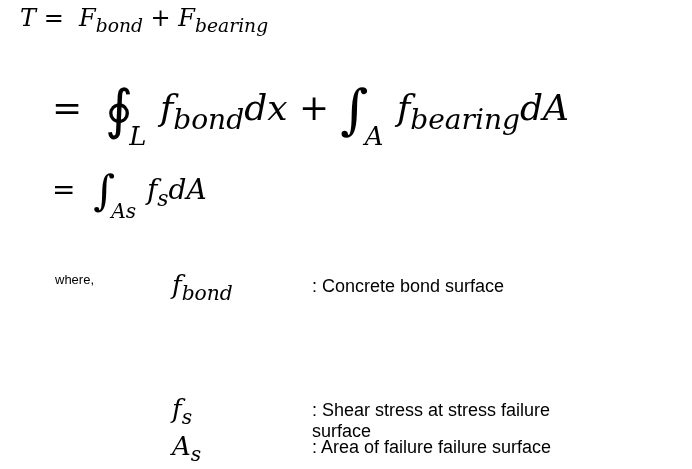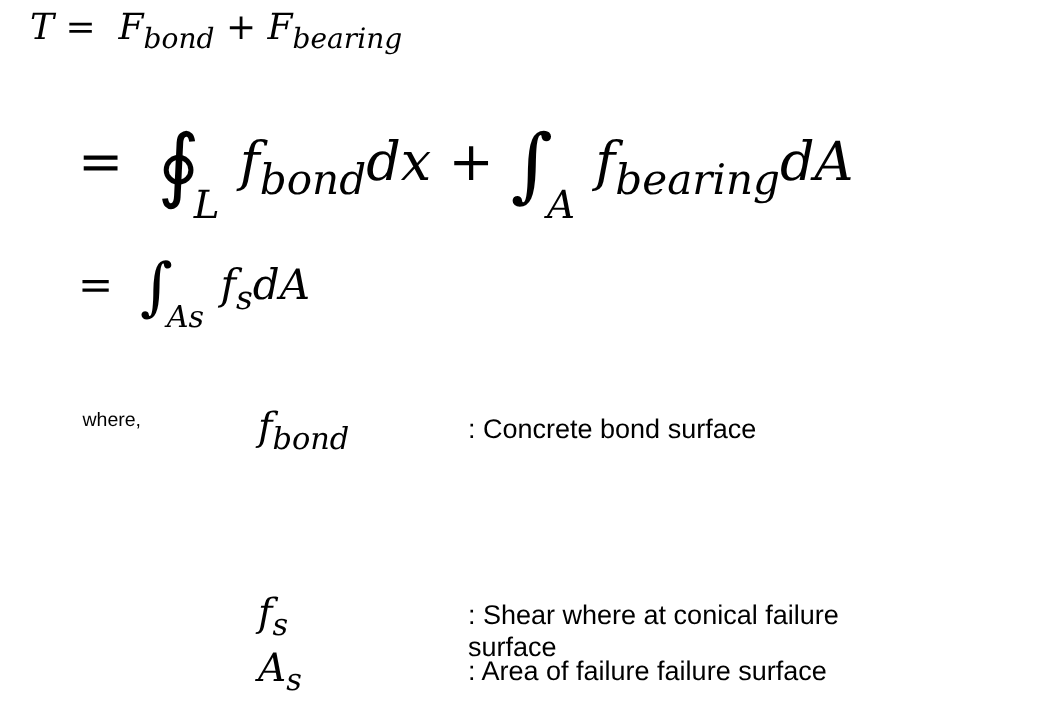--- a/index.html
+++ b/index.html
@@ -46,18 +46,18 @@
 <div class="where">where,</div>
 
 <div class="defrow" style="top:276px;">
   <span class="sym"><span>f</span><span class="sub">bond</span></span>
   <span class="desc">: Concrete bond surface</span>
 </div>
 <div class="defrow" style="top:330px;">
 </div>
 <div class="defrow" style="top:383px;margin-top:17px;">
   <span class="sym"><span>f</span><span class="sub">s</span></span>
-  <span class="desc">: Shear where at conical failure surface</span>
+  <span class="desc">: Shear stress at stress failure surface</span>
 </div>
 <div class="defrow" style="top:437px;">
   <span class="sym"><span>A</span><span class="sub">s</span></span>
   <span class="desc">: Area of failure failure surface</span>
 </div>
 
 </body></html>

